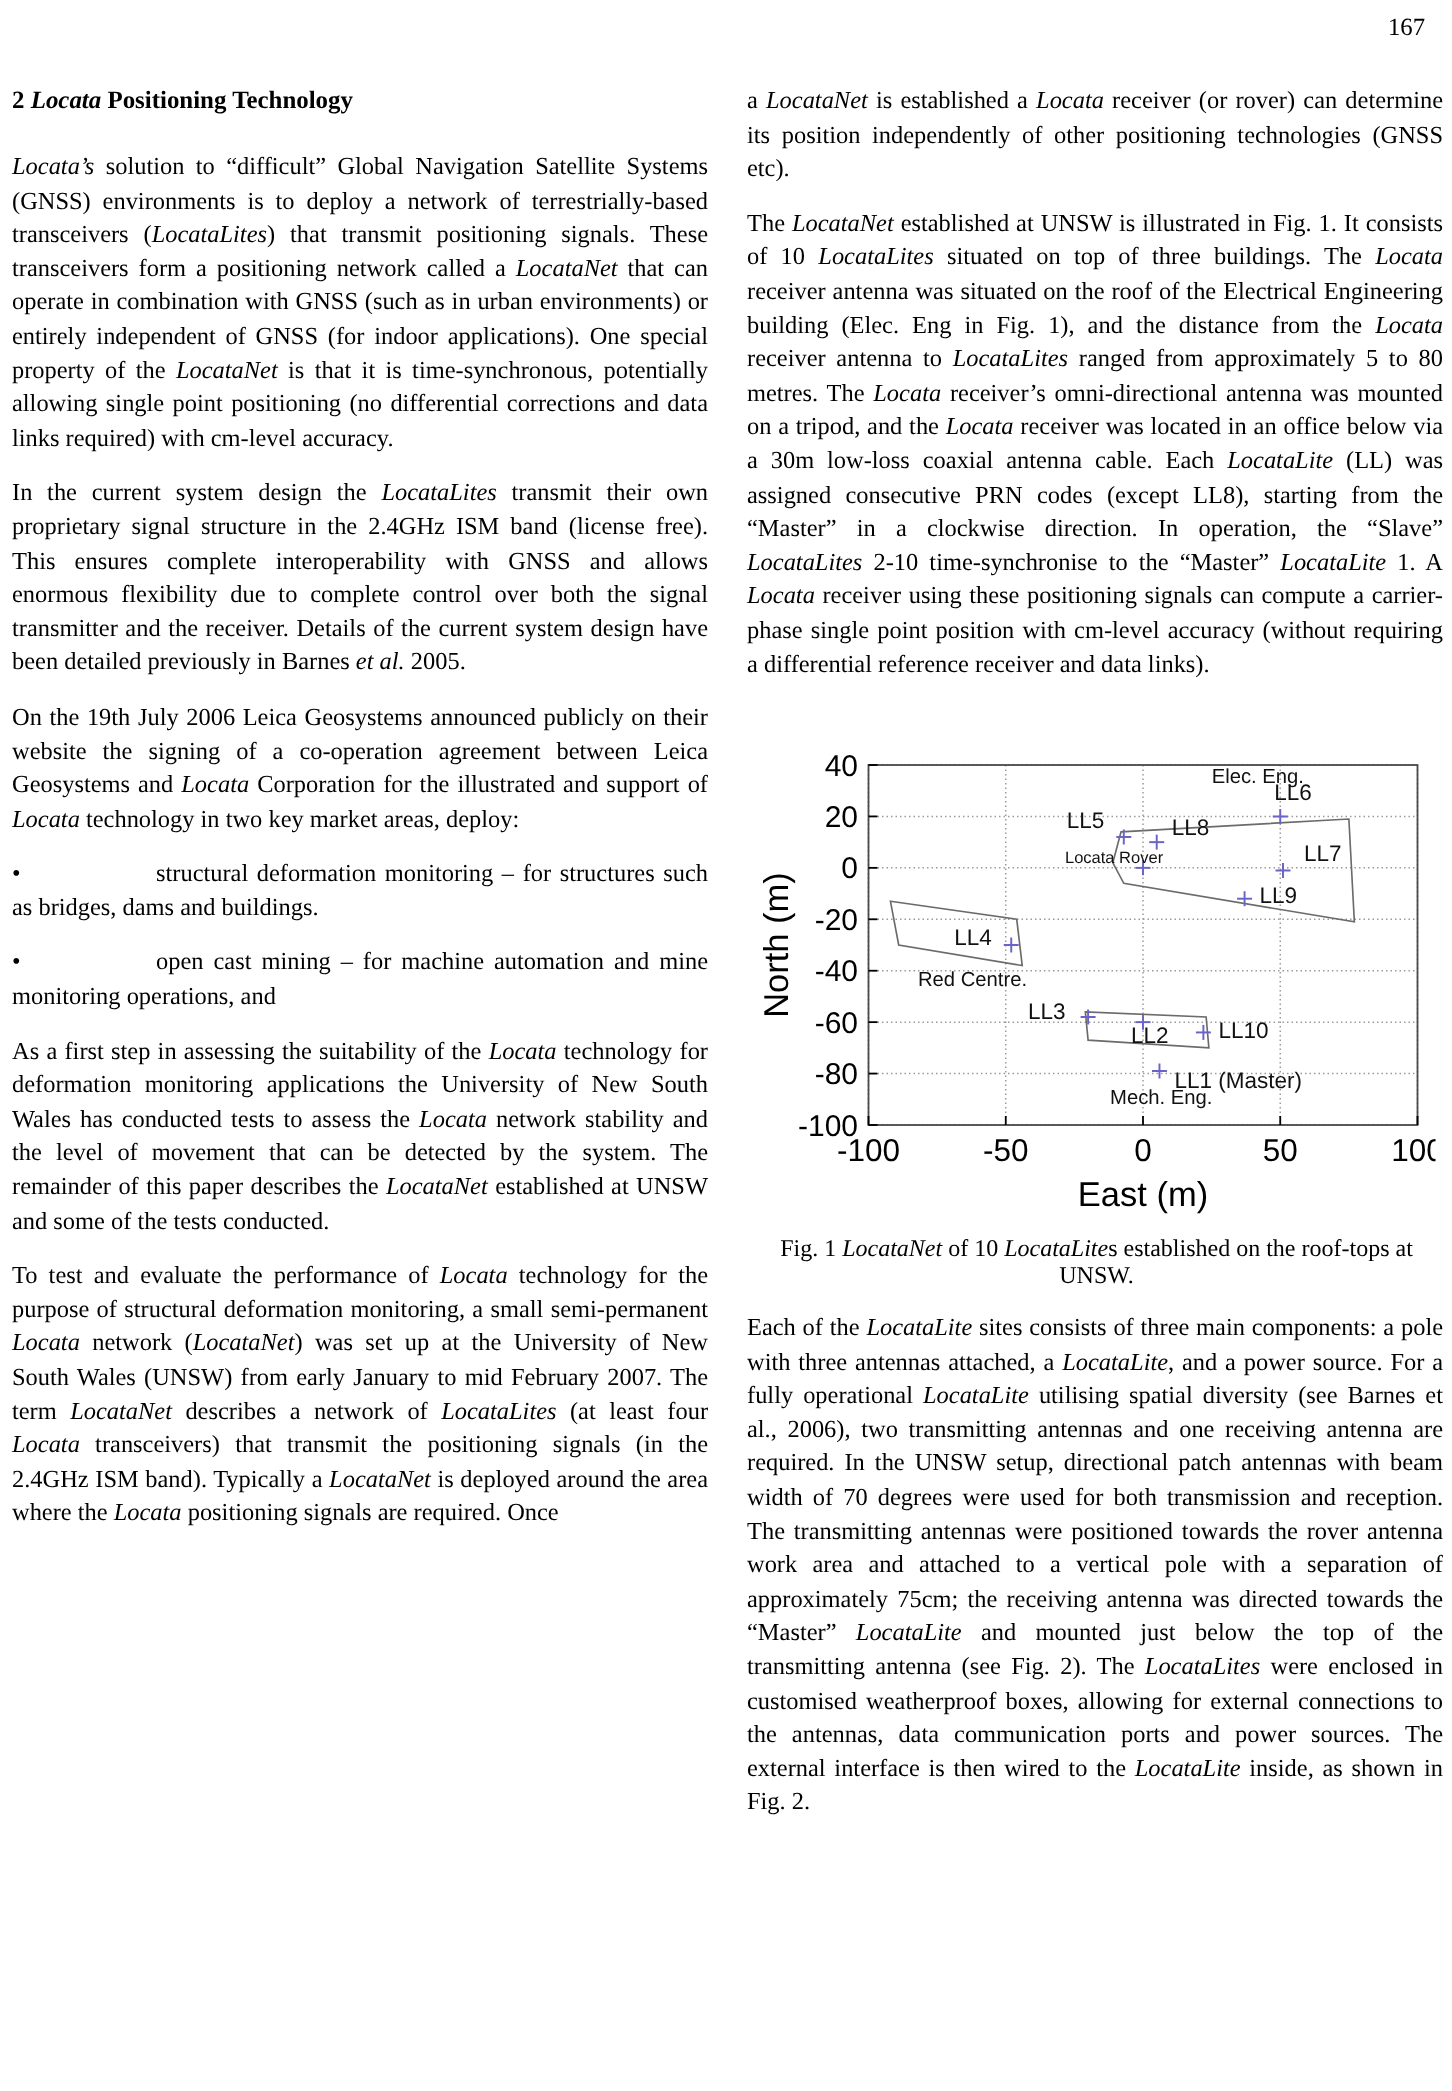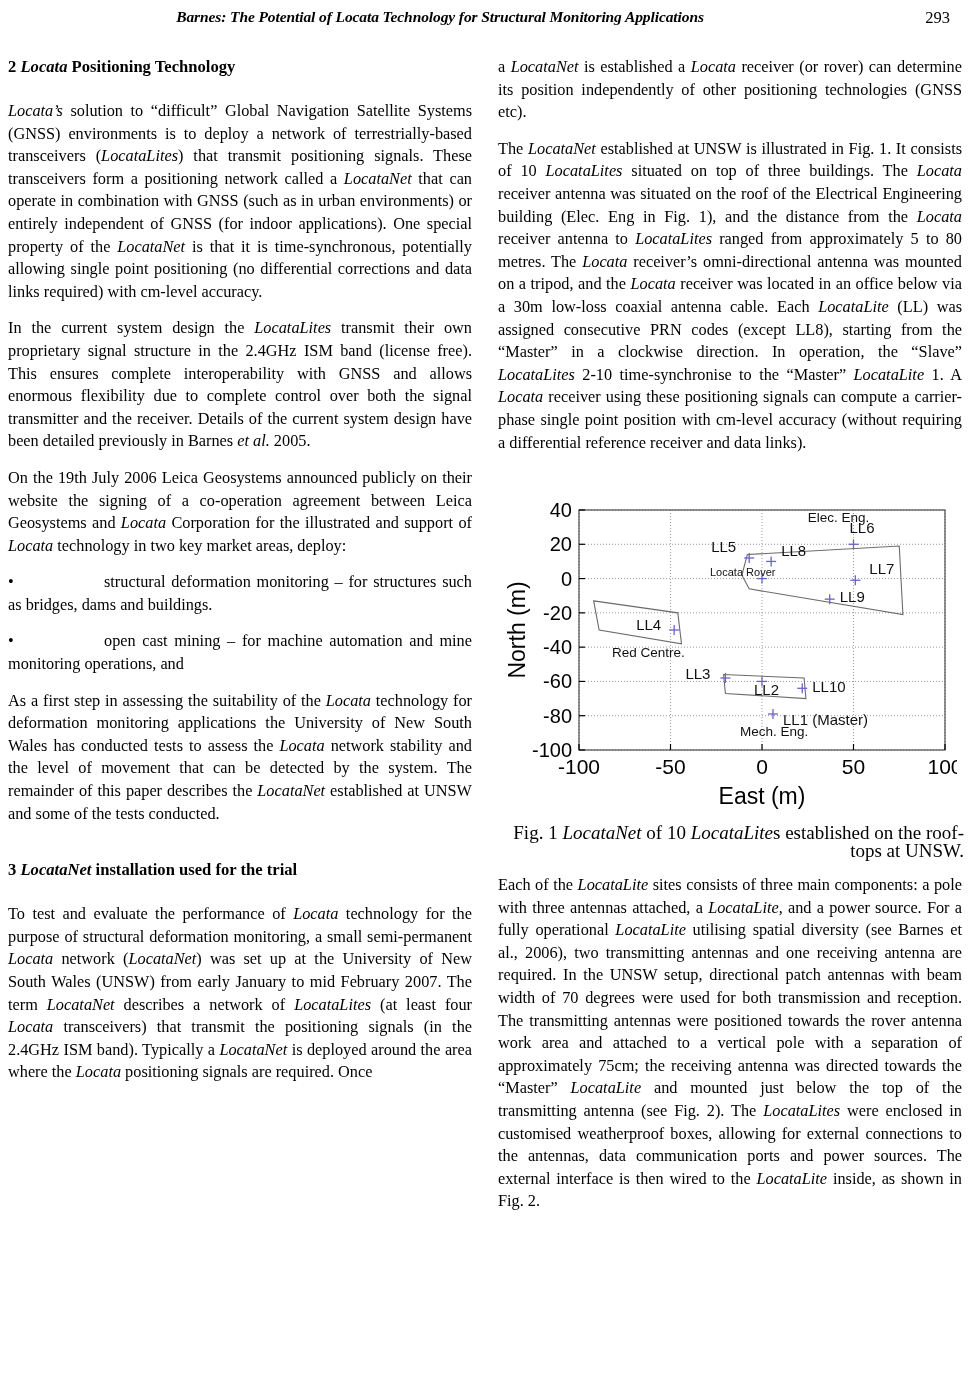--- a/index.html
+++ b/index.html
@@ -98,44 +98,43 @@
   }
 
   i, em { font-style: italic; }
 
   
   .figure {
     margin: 18px 0 10px 0;
     width: 466px;
   }
   .figcaption {
-    font-size: 19px;
+    font-size: 16px;
     line-height: 18px;
-    text-align: right;
+    text-align: center;
     margin: 4px 0 14px 0;
   }
 
   .plotwrap {
     position: relative;
     width: 452px;
     height: 318px;
     margin: 0 auto;
   }
   .plotwrap svg { display: block; }
 
   .gap-spacer { height: 16px; }
 </style>
 </head>
 <body>
 
 <div class="page">
 
   <div class="runhead">
-    <div class="runhead-title">Barnes: The Potential of Locata Technology for Structural Monitoring Applications</div>
-    <div class="runhead-page">293</div>
+    <div class="runhead-page">167</div>
   </div>
 
   <div class="columns">
 
     <div class="col col-left">
 
       <h2 class="head"><span>2</span> <i>Locata</i><span> Positioning Technology</span></h2>
 
       <p class="body"><i>Locata’s</i><span> solution to “difficult” Global Navigation Satellite Systems (GNSS) environments is to deploy a network of terrestrially-based transceivers (</span><i>LocataLites</i><span>) that transmit positioning signals.  These transceivers form a positioning network called a </span><i>LocataNet</i><span> that can operate in combination with GNSS (such as in urban environments) or entirely independent of GNSS (for indoor applications).   One special property of the </span><i>LocataNet</i><span> is that it is time-synchronous, potentially allowing single point positioning (no differential corrections and data links required) with cm-level accuracy.</span></p>
 
@@ -143,21 +142,20 @@
 
       <p class="body"><span>On the 19th July 2006 Leica Geosystems announced publicly on their website the signing of a co-operation agreement between Leica Geosystems and </span><i>Locata</i><span> Corporation for the illustrated and support of </span><i>Locata</i><span> technology in two key market areas, deploy:</span></p>
 
       <p class="bullet"><span class="b-dot">•</span><span>structural deformation monitoring – for structures such as bridges, dams and buildings.</span></p>
 
       <p class="bullet"><span class="b-dot">•</span><span>open cast mining – for machine automation and mine monitoring operations, and</span></p>
 
 
       <p class="body"><span>As a first step in assessing the suitability of the </span><i>Locata</i><span> technology for deformation monitoring applications the University of New South Wales has conducted tests to assess the </span><i>Locata</i><span> network stability and the level of movement that can be detected by the system.   The remainder of this paper describes the </span><i>LocataNet</i><span> established at UNSW and some of the tests conducted.</span></p>
 
-      <h2 class="head spaced-above"><span>3</span> <i>LocataNet</i><span> installation used for the trial</span></h2>
 
       <p class="body"><span>To test and evaluate the performance of </span><i>Locata</i><span> technology for the purpose of structural deformation monitoring, a small semi-permanent </span><i>Locata</i><span> network (</span><i>LocataNet</i><span>) was set up at the University of New South Wales (UNSW) from early January to mid February 2007.   The term </span><i>LocataNet</i><span> describes a network of </span><i>LocataLites</i><span> (at least four </span><i>Locata</i><span> transceivers) that transmit the positioning signals (in the 2.4GHz ISM band). Typically a </span><i>LocataNet</i><span> is deployed around the area where the </span><i>Locata</i><span> positioning signals are required.  Once</span></p>
 
     </div>
 
     <div class="col col-right">
 
       <p class="body"><span>a </span><i>LocataNet</i><span> is established a </span><i>Locata</i><span> receiver (or rover) can determine its position independently of other positioning technologies (GNSS etc).</span></p>
 
       <p class="body"><span>The </span><i>LocataNet</i><span> established at UNSW is illustrated in Fig. 1.  It consists of 10 </span><i>LocataLites</i><span> situated on top of three buildings.  The </span><i>Locata</i><span> receiver antenna was situated on the roof of the Electrical Engineering building (Elec. Eng in Fig. 1), and the distance from the </span><i>Locata</i><span> receiver antenna to </span><i>LocataLites</i><span> ranged from approximately 5 to 80 metres. The </span><i>Locata</i><span> receiver’s omni-directional antenna was mounted on a tripod, and the </span><i>Locata</i><span> receiver was located in an office below via a 30m low-loss coaxial antenna cable. Each </span><i>LocataLite</i><span> (LL) was assigned consecutive PRN codes (except LL8), starting from the “Master” in a clockwise direction. In operation, the “Slave” </span><i>LocataLites</i><span> 2-10 time-synchronise to the “Master” </span><i>LocataLite</i><span> 1. A </span><i>Locata</i><span> receiver using these positioning signals can compute a carrier-phase single point position with cm-level accuracy (without requiring a differential reference receiver and data links).</span></p>

